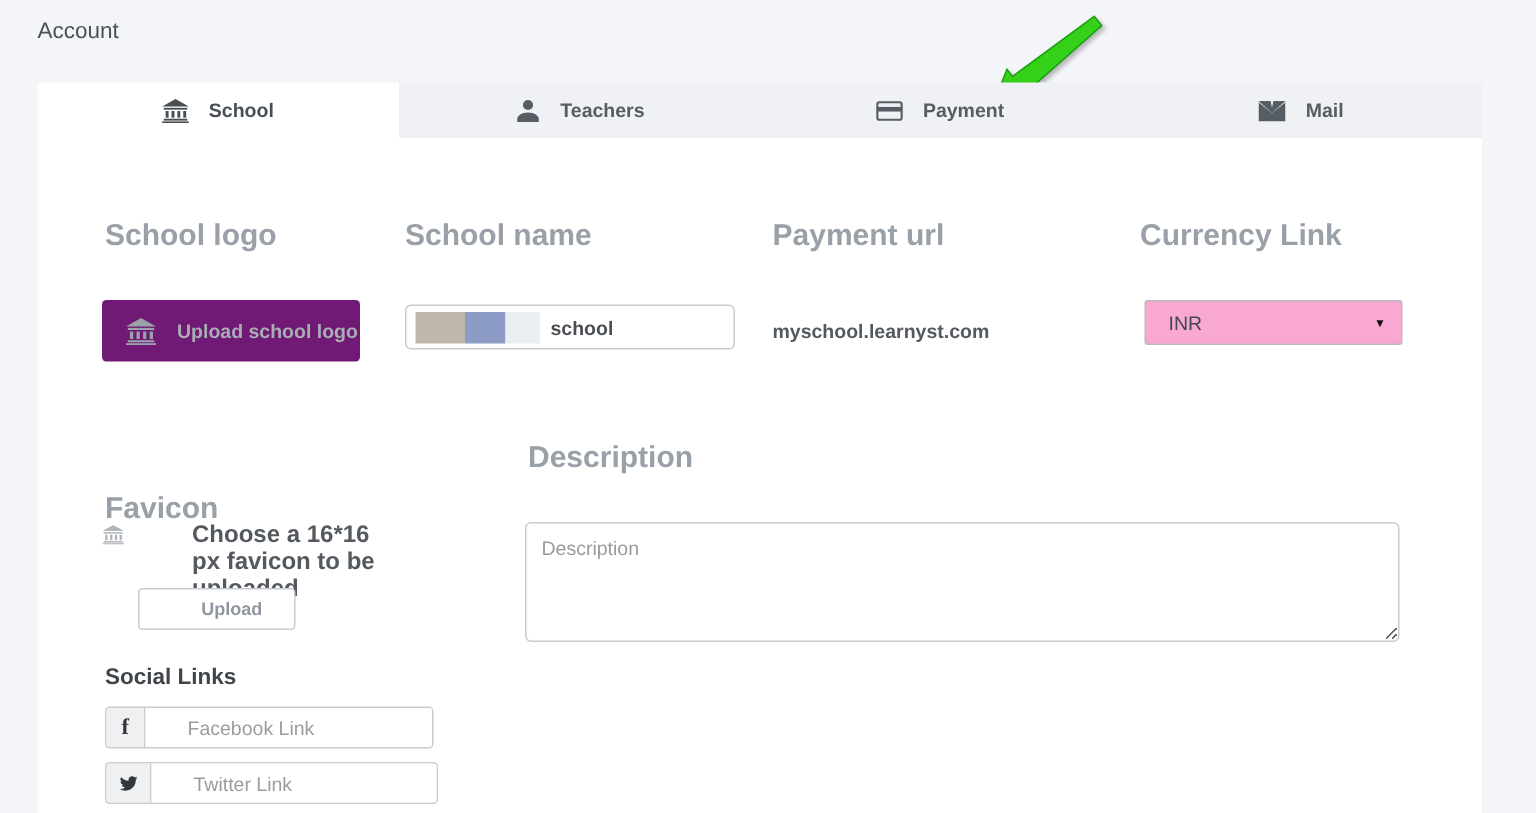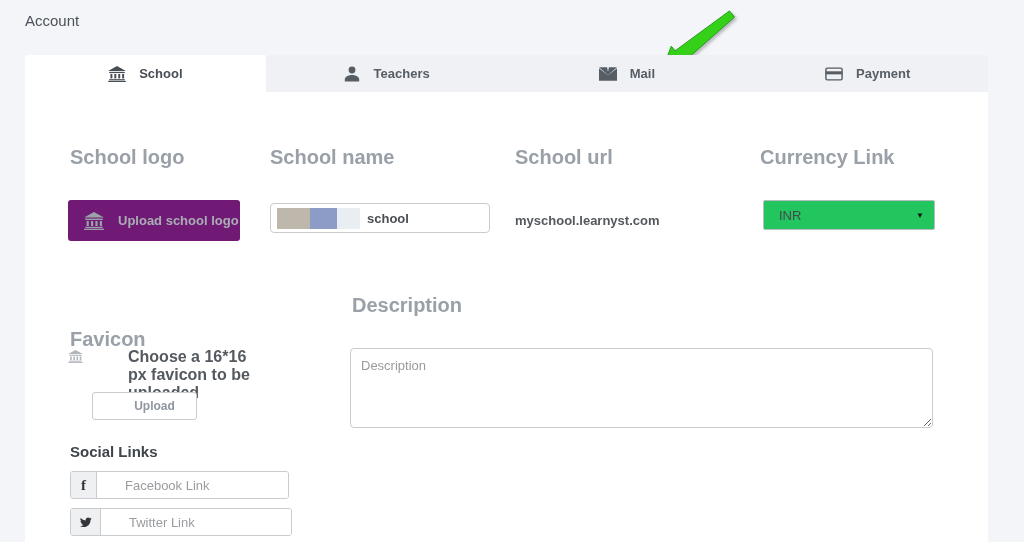--- a/index.html
+++ b/index.html
@@ -76,21 +76,21 @@
   }
 
   .school-url-value {
     left: 515px; top: 213px;
     font-size: 13px; font-weight: bold; color: #54595f;
   }
 
   
   .currency-select {
     left: 763px; top: 200px; width: 172px; height: 30px;
-    background: #22c55e; border: 1px solid #b8bcc1; border-radius: 2px;
+    background: #f9a8d4; border: 1px solid #b8bcc1; border-radius: 2px;
     display: flex; align-items: center;
     padding: 0 10px 0 15px;
     font-size: 13px; color: #43484d;
     cursor: pointer;
   }
   .currency-select .caret { margin-left: auto; font-size: 8px; color: #111; }
 
   
   .favicon-row { left: 68px; top: 348px; width: 200px; display: flex; gap: 9px; }
   .favicon-row svg { width: 15px; height: 13px; margin-top: 2px; flex: 0 0 auto; }
@@ -186,45 +186,45 @@
       <svg viewBox="0 0 18 16" fill="#565d65">
         <circle cx="9" cy="4" r="3.4"></circle>
         <path d="M9,9 C4.6,9 1.8,11.2 1.8,13.6 L1.8,15.4 L16.2,15.4 L16.2,13.6 C16.2,11.2 13.4,9 9,9 Z"></path>
       </svg>
     </span>
     <span>Teachers</span>
   </div>
 
   <div class="tab">
     <span class="ticon">
+      <svg viewBox="0 0 20 16" fill="none" stroke="#565d65">
+        <rect x="1" y="1.5" width="18" height="13" rx="1.5" stroke-width="1.6"></rect>
+        <rect x="1" y="5" width="18" height="3.4" fill="#565d65" stroke="none"></rect>
+      </svg>
+    </span>
+    <span>Payment</span>
+  </div>
+
+  <div class="tab">
+    <span class="ticon">
       <svg viewBox="0 0 20 15" fill="#565d65">
         <path d="M0,0 L10,8 L20,0 L20,15 L0,15 Z"></path>
         <path d="M0,0 L10,8 L20,0" fill="none" stroke="#ffffff" stroke-width="1.6"></path>
         <path d="M0,0 L9,0 L10,5 L11,0 L20,0 L10,9 Z" fill="#565d65"></path>
       </svg>
     </span>
     <span>Mail</span>
   </div>
-
-  <div class="tab">
-    <span class="ticon">
-      <svg viewBox="0 0 20 16" fill="none" stroke="#565d65">
-        <rect x="1" y="1.5" width="18" height="13" rx="1.5" stroke-width="1.6"></rect>
-        <rect x="1" y="5" width="18" height="3.4" fill="#565d65" stroke="none"></rect>
-      </svg>
-    </span>
-    <span>Payment</span>
-  </div>
 </div>
 
 <div class="abs card"></div>
 
 <div class="abs col-label" style="left:70px; top:146px;">School logo</div>
 <div class="abs col-label" style="left:270px; top:146px;">School name</div>
-<div class="abs col-label" style="left:515px; top:146px;">School url</div>
+<div class="abs col-label" style="left:515px; top:146px;">Payment url</div>
 <div class="abs col-label" style="left:760px; top:146px;">Currency Link</div>
 
 <div class="abs upload-logo-btn">
   <svg viewBox="0 0 20 18" fill="#9ba1a8">
     <polygon points="10,0 20,5.6 0,5.6"></polygon>
     <rect x="1.2" y="6.6" width="17.6" height="1.4"></rect>
     <rect x="2.6" y="9" width="2.2" height="5"></rect>
     <rect x="7" y="9" width="2.2" height="5"></rect>
     <rect x="11.4" y="9" width="2.2" height="5"></rect>
     <rect x="15.8" y="9" width="2.2" height="5"></rect>

